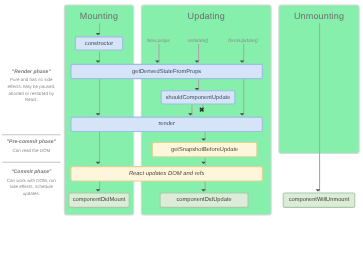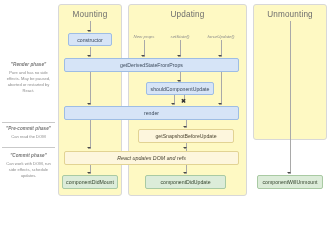--- a/index.html
+++ b/index.html
@@ -48,21 +48,21 @@
   .phase-rule {
     position: absolute;
     left: 2px; width: 53px;
     height: 0;
     border-top: 0.6px solid #c9c9c9;
   }
 
   
   .panel {
     position: absolute;
-    background: #fef9c3;
+    background: #86efac;
     border: 0.7px solid #d8d8d8;
     border-radius: 3px;
   }
   .panel-title {
     position: absolute;
     top: 5px; left: 0; width: 100%;
     text-align: center;
     font-size: 8.2px;
     color: #6e6e6e;
     letter-spacing: 0.15px;

